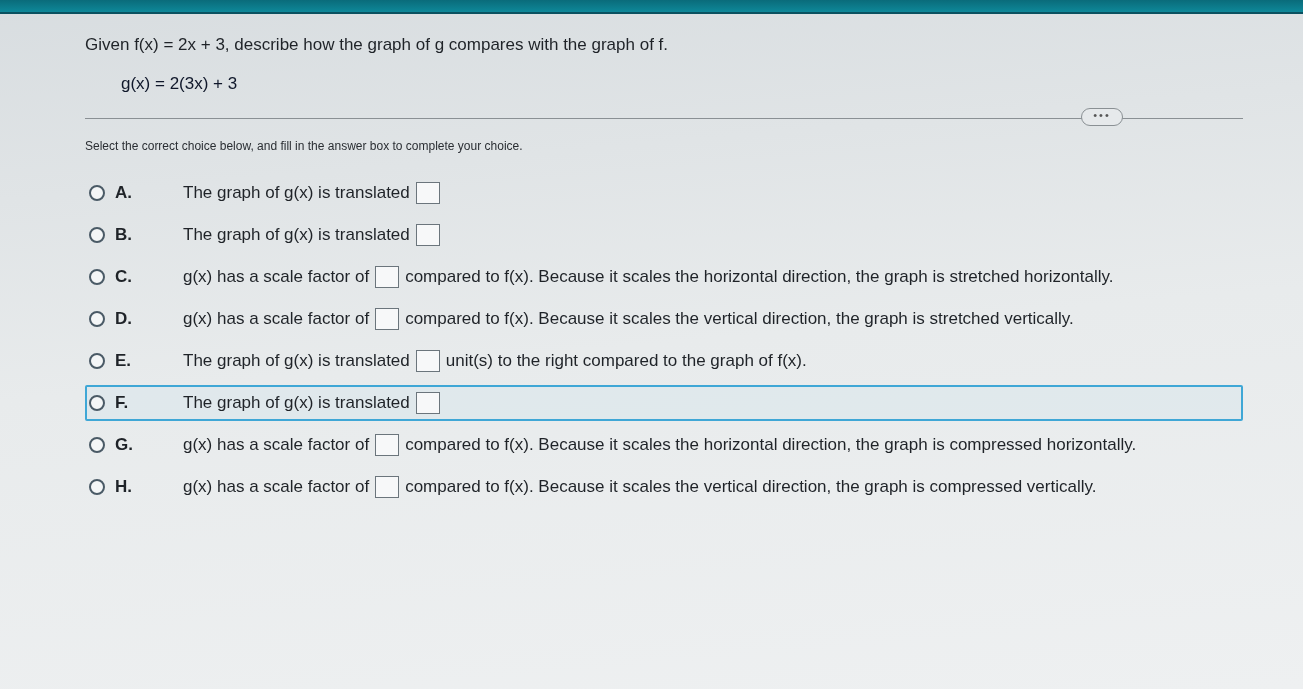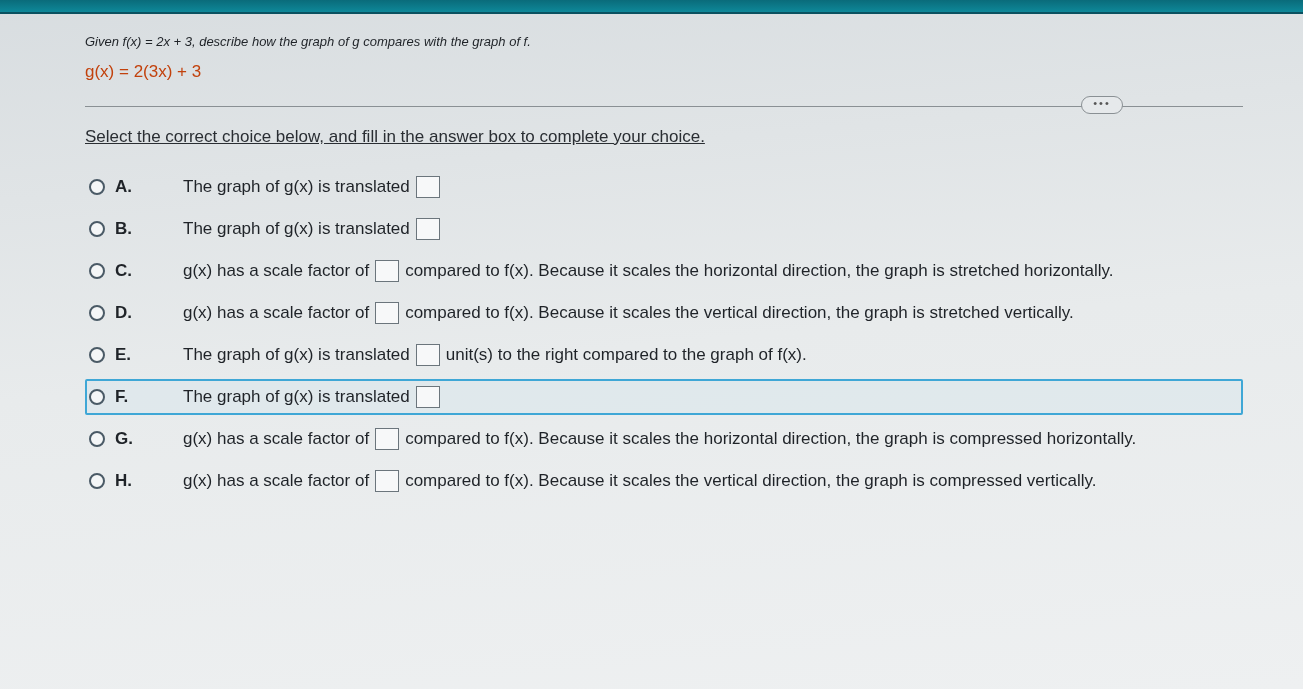--- a/index.html
+++ b/index.html
@@ -13,29 +13,29 @@
   }
   .top-bar {
     height: 14px;
     background: linear-gradient(180deg, #0a6b7a 0%, #0e8899 100%);
     border-bottom: 2px solid #0a5160;
   }
   .content {
     padding: 18px 60px 0 85px;
   }
   .question-stem {
-    font-size: 13px;
+    font-size: 17px;
     color: #1f2328;
     line-height: 1.5;
-    margin-bottom: 10px;
-    font-style: italic;
+    margin-bottom: 16px;
   }
   .equation {
     font-size: 17px;
-    color: #c2410c;
+    color: #0f172a;
+    margin-left: 36px;
     margin-top: 8px;
     margin-bottom: 24px;
   }
   .divider-wrap {
     position: relative;
     margin: 18px 0 20px 0;
   }
   .divider-line {
     border: none;
     border-top: 1px solid #8a9094;
@@ -57,24 +57,23 @@
   }
   .ellipsis-dots {
     font-size: 11px;
     letter-spacing: 2px;
     color: #555;
     line-height: 1;
     position: relative;
     top: -1px;
   }
   .instruction {
-    font-size: 17px;
+    font-size: 12px;
     color: #2a2e33;
     margin-bottom: 22px;
-    text-decoration: underline;
   }
   .choice-row {
     display: flex;
     align-items: center;
     gap: 10px;
     padding: 7px 4px 7px 4px;
     margin-bottom: 6px;
     font-size: 17px;
     color: #1f2328;
   }

